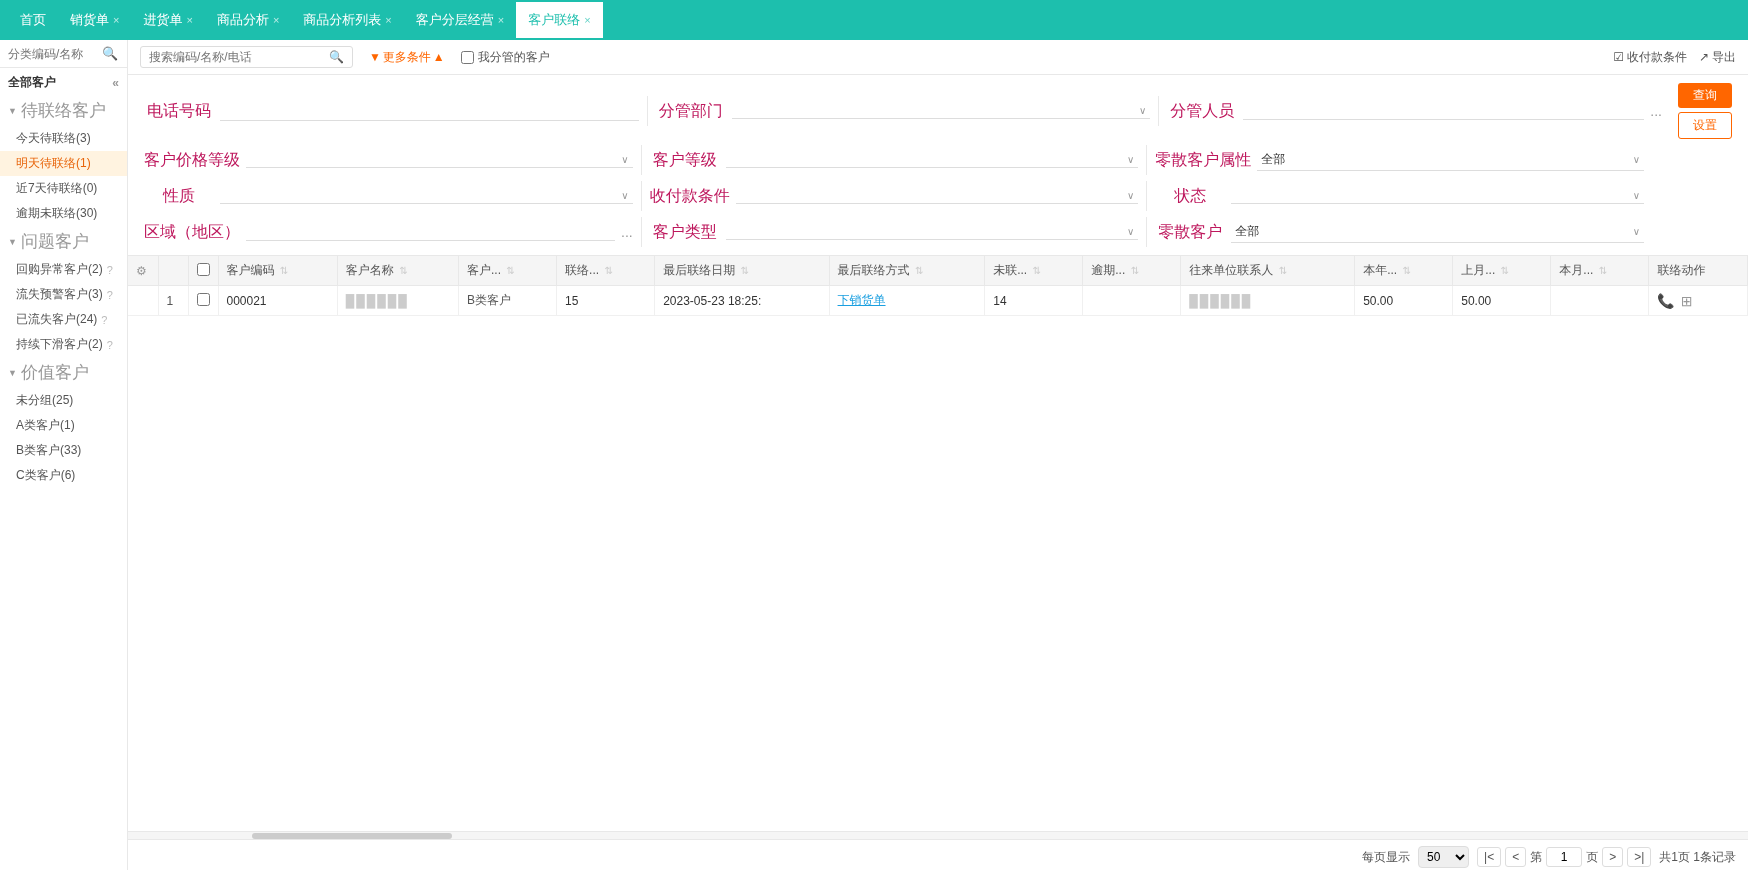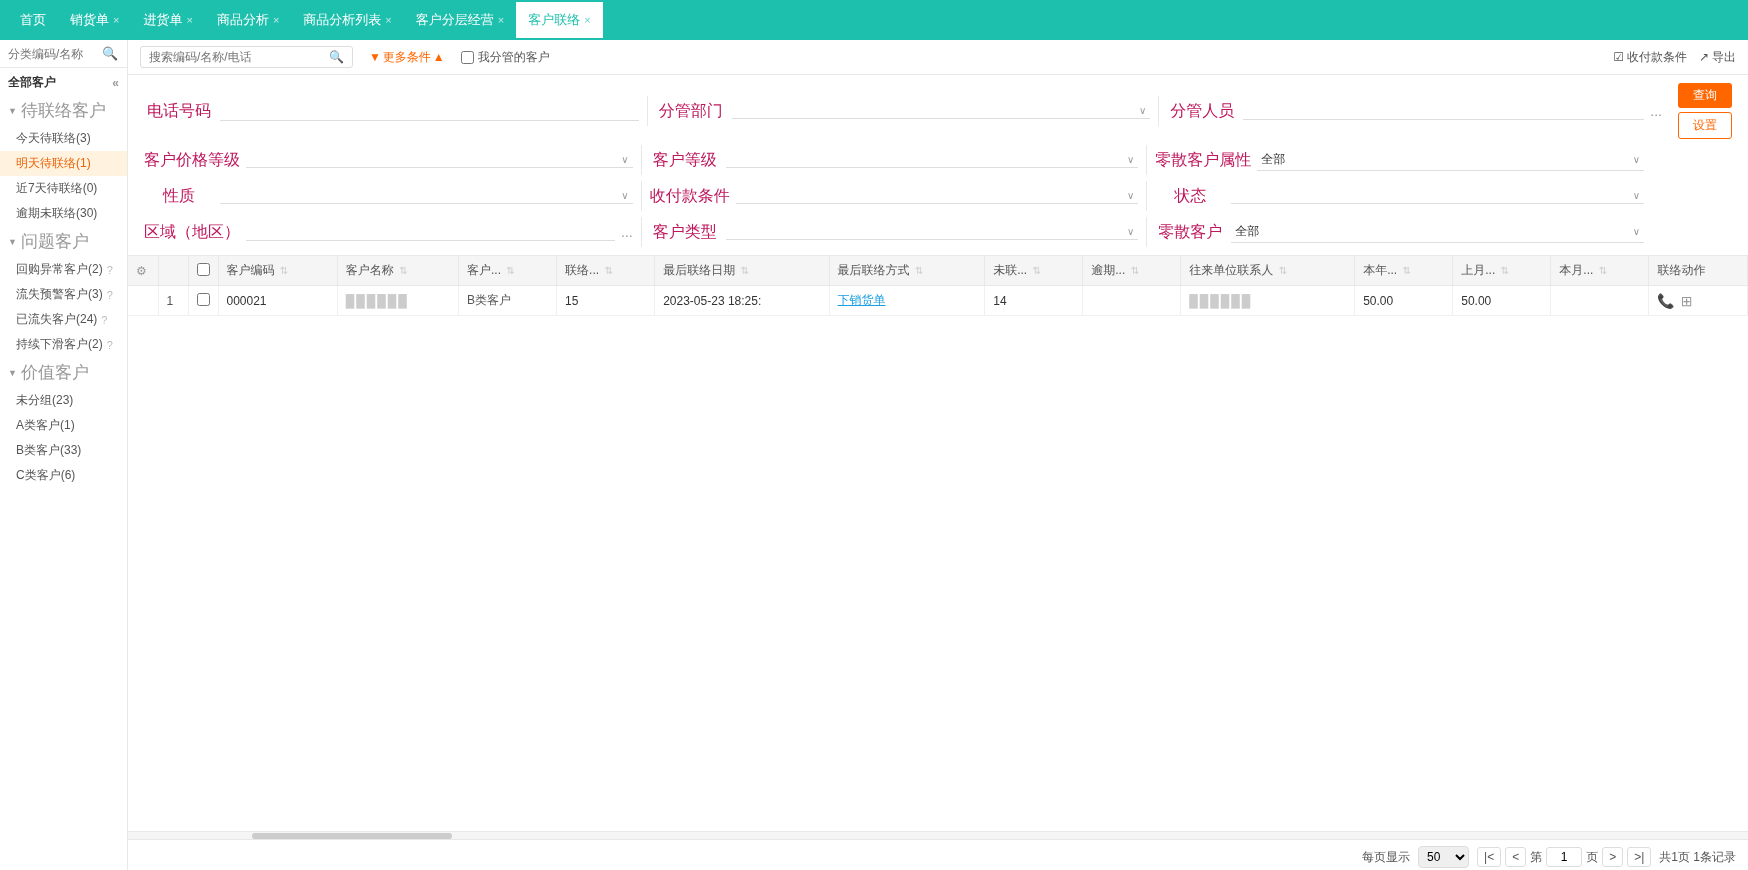--- a/index.html
+++ b/index.html
@@ -419,21 +419,21 @@
     <div class="sidebar-item">近7天待联络(0)</div>
     <div class="sidebar-item">逾期未联络(30)</div>
 
     <div class="sidebar-group-label">问题客户</div>
     <div class="sidebar-item">回购异常客户(2) <span class="help-icon">?</span></div>
     <div class="sidebar-item">流失预警客户(3) <span class="help-icon">?</span></div>
     <div class="sidebar-item">已流失客户(24) <span class="help-icon">?</span></div>
     <div class="sidebar-item">持续下滑客户(2) <span class="help-icon">?</span></div>
 
     <div class="sidebar-group-label">价值客户</div>
-    <div class="sidebar-item">未分组(23)</div>
+    <div class="sidebar-item">未分组(25)</div>
     <div class="sidebar-item">A类客户(1)</div>
     <div class="sidebar-item">B类客户(33)</div>
     <div class="sidebar-item">C类客户(6)</div>
   </div>
 
   <div class="content-area">
 
     <div class="toolbar">
       <div class="search-box">
         <input type="text" placeholder="搜索编码/名称/电话" style="">

